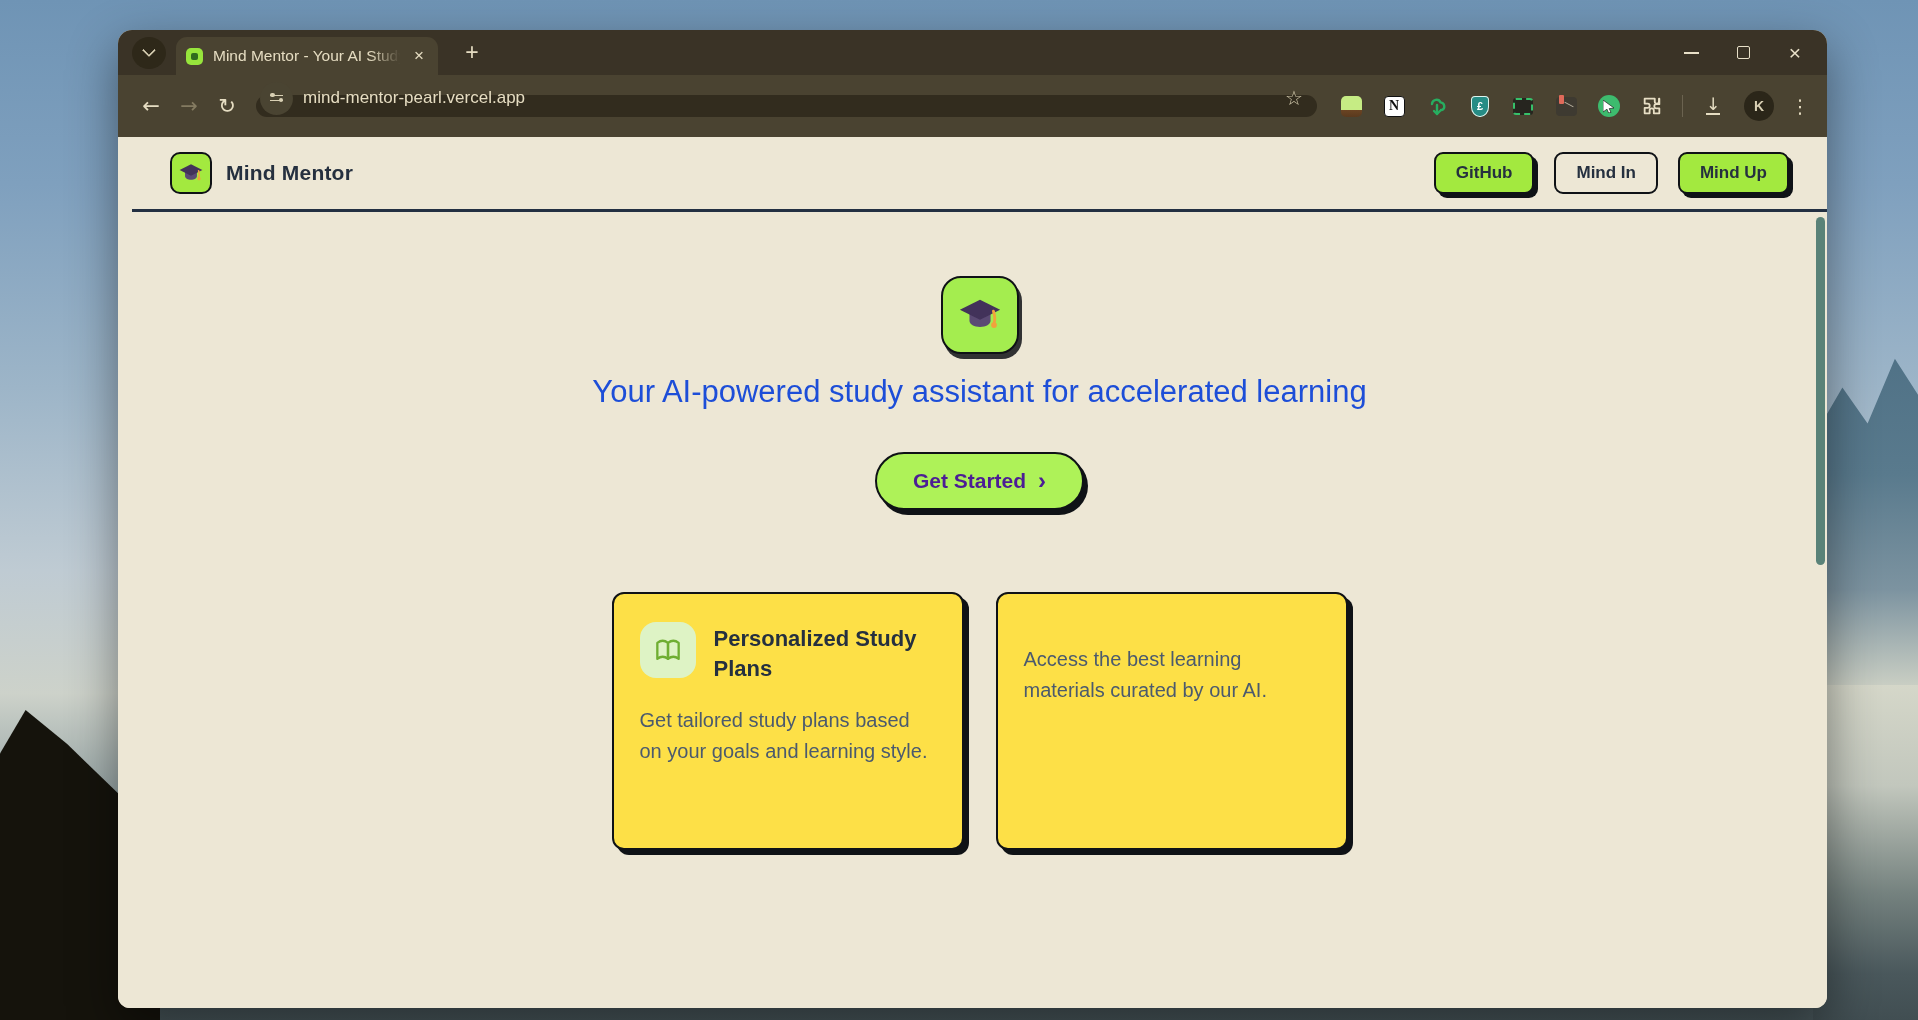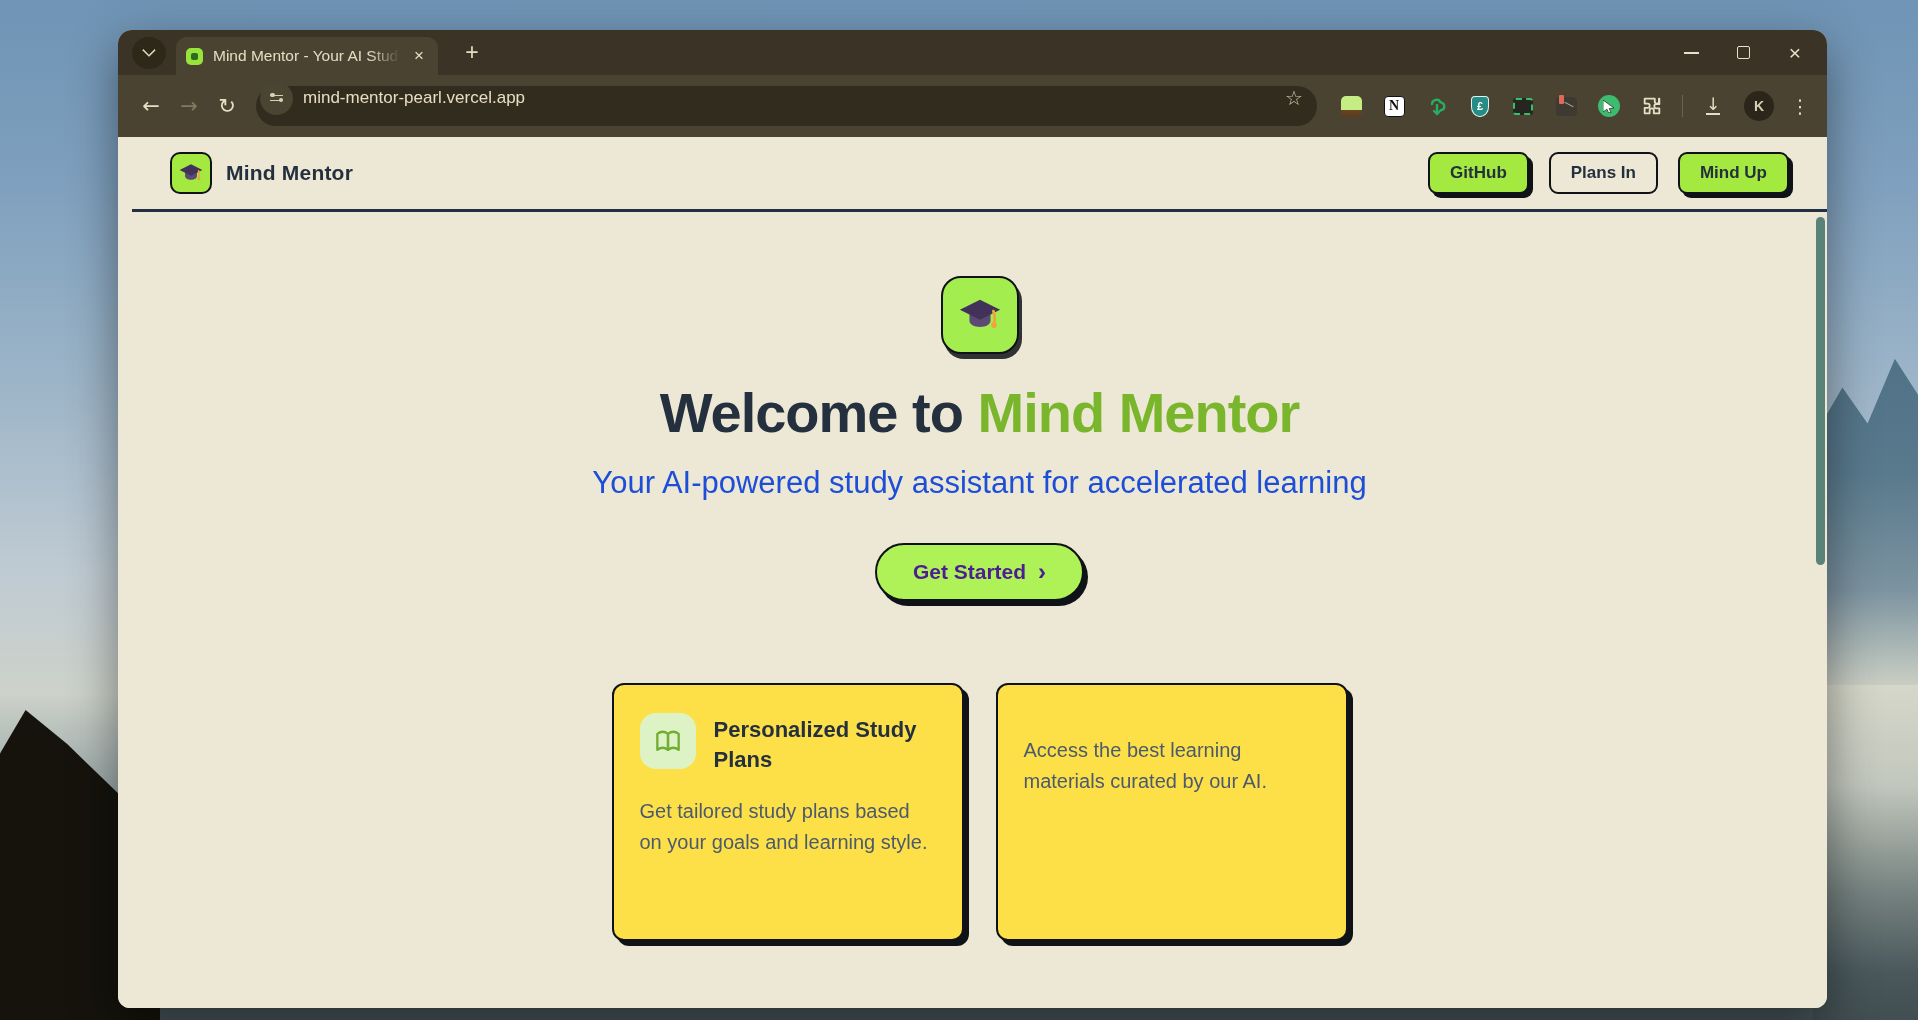--- a/index.html
+++ b/index.html
@@ -44,21 +44,21 @@
     color:#E8E0C8; cursor:pointer; }
   .minline { width:15px; height:0; border-top:2px solid #E8E0C8; }
   .maxbox { width:13px; height:13px; border:1.8px solid #E8E0C8; border-radius:2px; }
   .wc.cls { font-size:21px; font-weight:300; }
 
   
   .toolbar { height:62px; background:#4A4331; display:flex; align-items:center; padding:0 14px; }
   .navbtn { width:38px; height:38px; border-radius:50%; display:flex; align-items:center; justify-content:center;
     font-size:21px; color:#E6DDC2; cursor:pointer; flex:0 0 auto; font-family:"DejaVu Sans","Liberation Sans",sans-serif; }
   .navbtn.dim { color:#847B61; }
-  .addressbar { flex:1 1 auto; height:40px; margin:0 16px 0 10px; background:#322C1E; border-radius:20px;
+  .addressbar { flex:1 1 auto; height:22px; margin:0 16px 0 10px; background:#322C1E; border-radius:20px;
     display:flex; align-items:center; padding:0 14px 16px 4px; cursor:text; min-width:0; }
   .tune { width:33px; height:33px; border-radius:50%; background:#4A4432; margin-right:10px;
     display:flex; flex-direction:column; align-items:center; justify-content:center; gap:4px; cursor:pointer; flex:0 0 auto; }
   .tune i { display:block; width:13px; height:0; border-top:1.8px solid #D9D0B4; position:relative; }
   .tune i::after { content:""; position:absolute; top:-3.5px; width:4.5px; height:4.5px; border-radius:50%; background:#D9D0B4; }
   .tune i.t1::after { left:0; }
   .tune i.t2::after { right:0; }
   .url { color:#E6DDC2; font-size:17px; flex:1 1 auto; white-space:nowrap; overflow:hidden; }
   .star { color:#CFC6A9; font-size:20px; cursor:pointer; flex:0 0 auto;
     font-family:"DejaVu Sans","Liberation Sans",sans-serif; }
@@ -222,35 +222,34 @@
               <path d="M13 22v8c0 3.6 5 6.5 11 6.5s11-2.9 11-6.5v-8" fill="#5B4A74"></path>
               <polygon points="24,8 45,18.5 24,29 3,18.5" fill="#42325A"></polygon>
               <path d="M38 20q2.5 7 .5 13" stroke="#F2A33C" stroke-width="3" fill="none" stroke-linecap="round"></path>
               <circle cx="38.6" cy="34.5" r="3" fill="#F2A33C"></circle>
             </svg>
           </div>
           <div class="brand-name">Mind Mentor</div>
         </div>
         <div class="nav-btns">
           <button class="btn lime">GitHub</button>
-          <button class="btn">Plans In</button>
+          <button class="btn">Mind In</button>
           <button class="btn lime">Mind Up</button>
         </div>
       </div>
 
       <div class="hero">
         <div class="logo-lg">
           <svg width="46" height="46" viewBox="0 0 48 48">
             <path d="M13 22v8c0 3.6 5 6.5 11 6.5s11-2.9 11-6.5v-8" fill="#5B4A74"></path>
             <polygon points="24,8 45,18.5 24,29 3,18.5" fill="#42325A"></polygon>
             <path d="M38 20q2.5 7 .5 13" stroke="#F2A33C" stroke-width="3" fill="none" stroke-linecap="round"></path>
             <circle cx="38.6" cy="34.5" r="3" fill="#F2A33C"></circle>
           </svg>
         </div>
-        <h1><span>Welcome to </span><span class="green">Mind Mentor</span></h1>
         <div class="subtitle">Your AI-powered study assistant for accelerated learning</div>
         <button class="cta">
           <span>Get Started</span>
           <span class="chevron">›</span>
         </button>
       </div>
 
       <div class="cards">
 
         <div class="card">

